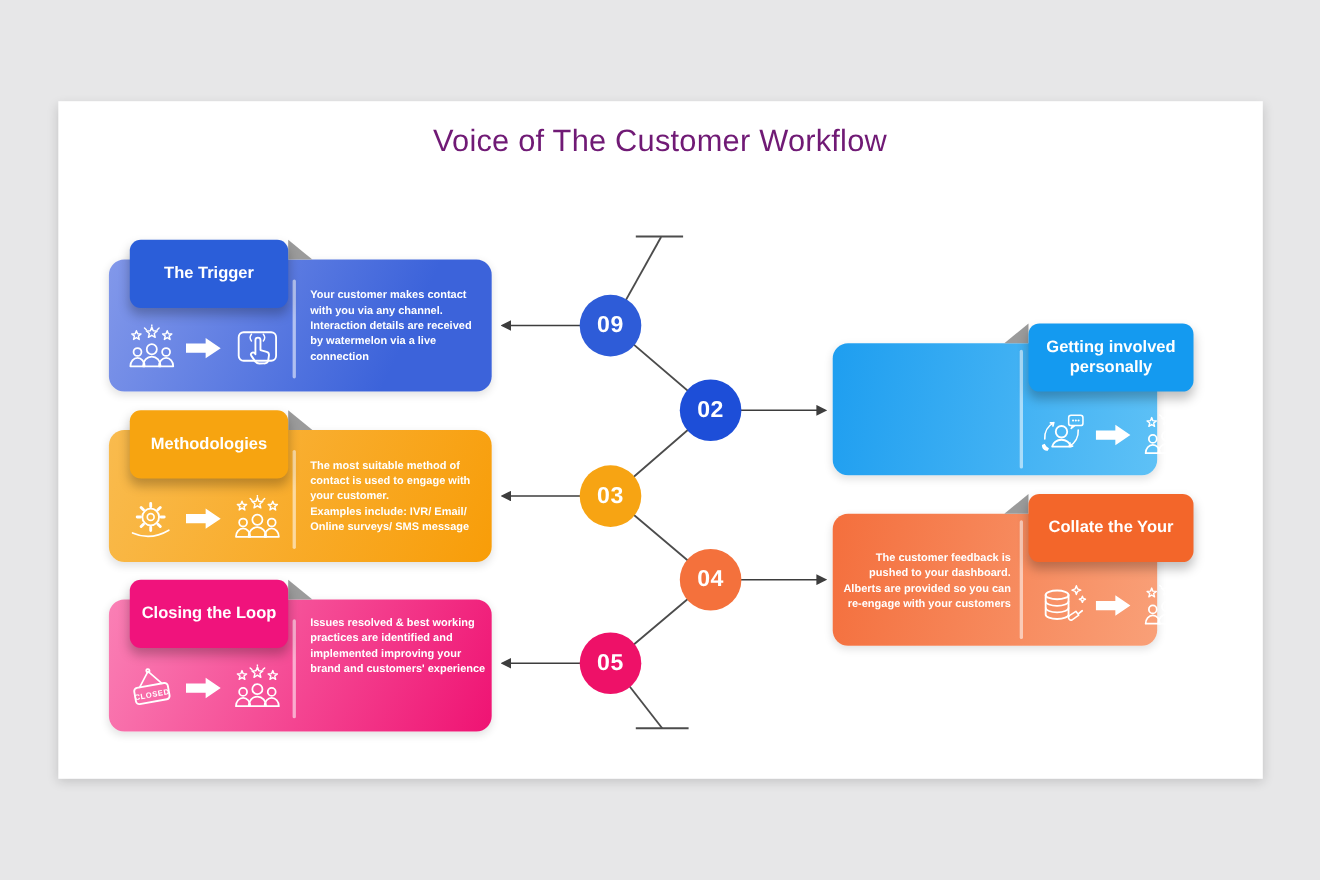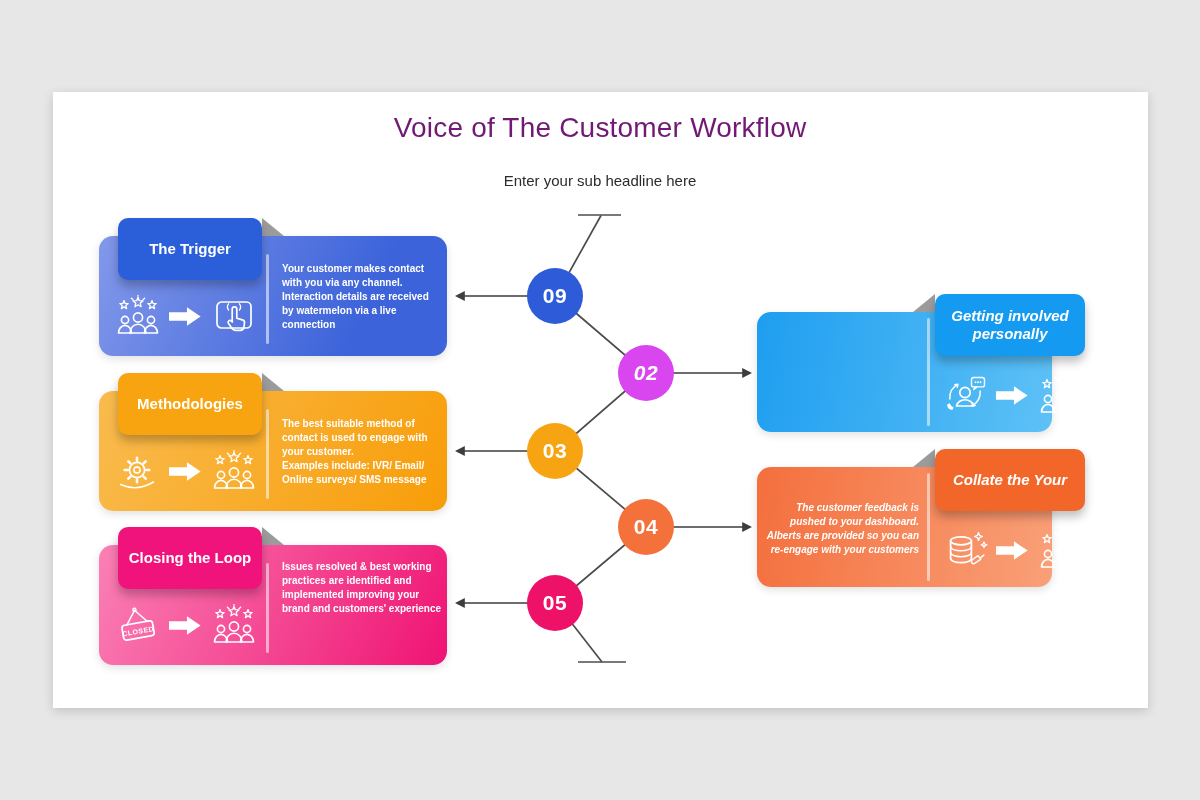--- a/index.html
+++ b/index.html
@@ -8,21 +8,21 @@
   .canvas{position:absolute;left:53px;top:92px;width:1095px;height:616px;background:#ffffff;
           box-shadow:0 3px 10px rgba(0,0,0,0.16);z-index:0;}
   .title{position:absolute;top:112px;left:0;width:100%;text-align:center;font-size:28px;
          font-weight:400;color:#701a75;z-index:1;letter-spacing:0.2px;}
   .subtitle{position:absolute;top:172px;left:0;width:100%;text-align:center;font-size:15px;
             color:#2b2b2b;z-index:1;}
   #connectors{position:absolute;left:0;top:0;z-index:1;pointer-events:none;}
 
   .card{position:absolute;height:120px;border-radius:14px;z-index:2;box-shadow:0 3px 8px rgba(0,0,0,0.12);}
   .l{left:99px;width:348px;}
-  .r{left:757px;width:295px;font-style:italic;}
+  .r{left:757px;width:295px;}
   .l1{top:236px;background:linear-gradient(115deg,#8298ea 0%,#3c63da 75%);}
   .l2{top:391px;background:linear-gradient(115deg,#f9bb4e,#f89d08);}
   .l3{top:545px;background:linear-gradient(115deg,#fa80b5,#ef1373);}
   .r1{top:312px;background:linear-gradient(100deg,#1e9ef0,#5ec1f6);}
   .r2{top:467px;background:linear-gradient(100deg,#f46f3d,#f9a078);}
 
   .tab{position:absolute;top:-18px;height:62px;border-radius:10px;display:flex;align-items:center;
        justify-content:center;text-align:center;color:#fff;font-size:15px;font-weight:700;
        line-height:18px;z-index:3;box-shadow:0 6px 10px rgba(0,0,0,0.25);padding:0 6px;box-sizing:border-box;}
   .l .tab{left:19px;width:144px;}
@@ -44,21 +44,21 @@
   .l3 .btxt{top:15px;}
 
   .icons{position:absolute;display:flex;align-items:center;gap:8px;z-index:2;}
   .l .icons{left:16px;top:59px;}
   .r .icons{left:185px;top:62px;}
   .icons svg{display:block;}
 
   .num{position:absolute;width:56px;height:56px;border-radius:50%;display:flex;align-items:center;
        justify-content:center;color:#fff;font-size:21px;font-weight:700;letter-spacing:0.5px;z-index:3;}
   .n1{left:527px;top:268px;background:#2e5cd8;}
-  .n2{left:618px;top:345px;background:#d946ef;font-style:italic;}
+  .n2{left:618px;top:345px;background:#1d4ed8;}
   .n3{left:527px;top:423px;background:#f7a413;}
   .n4{left:618px;top:499px;background:#f4713c;}
   .n5{left:527px;top:575px;background:#ee1168;}
 
   .defs{position:absolute;width:0;height:0;overflow:hidden;}
 </style>
 </head>
 <body>
 
 <svg class="defs" aria-hidden="true">
@@ -148,21 +148,20 @@
         <path d="M38.8,28.6 l3,-2.4" stroke-width="1.6" stroke-linecap="round"></path>
       </g>
     </symbol>
   </defs>
 </svg>
 
 <div id="stage">
   <div class="canvas"></div>
 
   <div class="title">Voice of The Customer Workflow</div>
-  <div class="subtitle">Enter your sub headline here</div>
 
   <svg id="connectors" width="1200" height="800">
     <defs>
       <marker id="ah" viewBox="0 0 10 10" refX="8" refY="5" markerWidth="7" markerHeight="7" orient="auto-start-reverse">
         <path d="M0,0 L10,5 L0,10 z" fill="#3d3d3d"></path>
       </marker>
     </defs>
     <g stroke="#4c4c4c" stroke-width="1.7" fill="none">
       <path d="M578,215 H621"></path>
       <path d="M601,215.5 L556,296"></path>
@@ -204,21 +203,21 @@
           <use href="#sym-tap"></use>
         </svg>
     </div>
   </div>
 
   <div class="card l l2">
     <div class="fold"></div>
     <div class="tab">Methodologies</div>
     <div class="divider"></div>
     <div class="btxt">
-      <div>The best suitable method of contact is used to engage with your customer.</div>
+      <div>The most suitable method of contact is used to engage with your customer.</div>
       <div>Examples include: IVR/ Email/ Online surveys/ SMS message</div>
     </div>
     <div class="icons">
       <svg width="46" height="42">
           <use href="#sym-gear"></use>
         </svg>
       <svg width="34" height="23">
           <use href="#sym-arrow"></use>
         </svg>
       <svg width="46" height="42">

